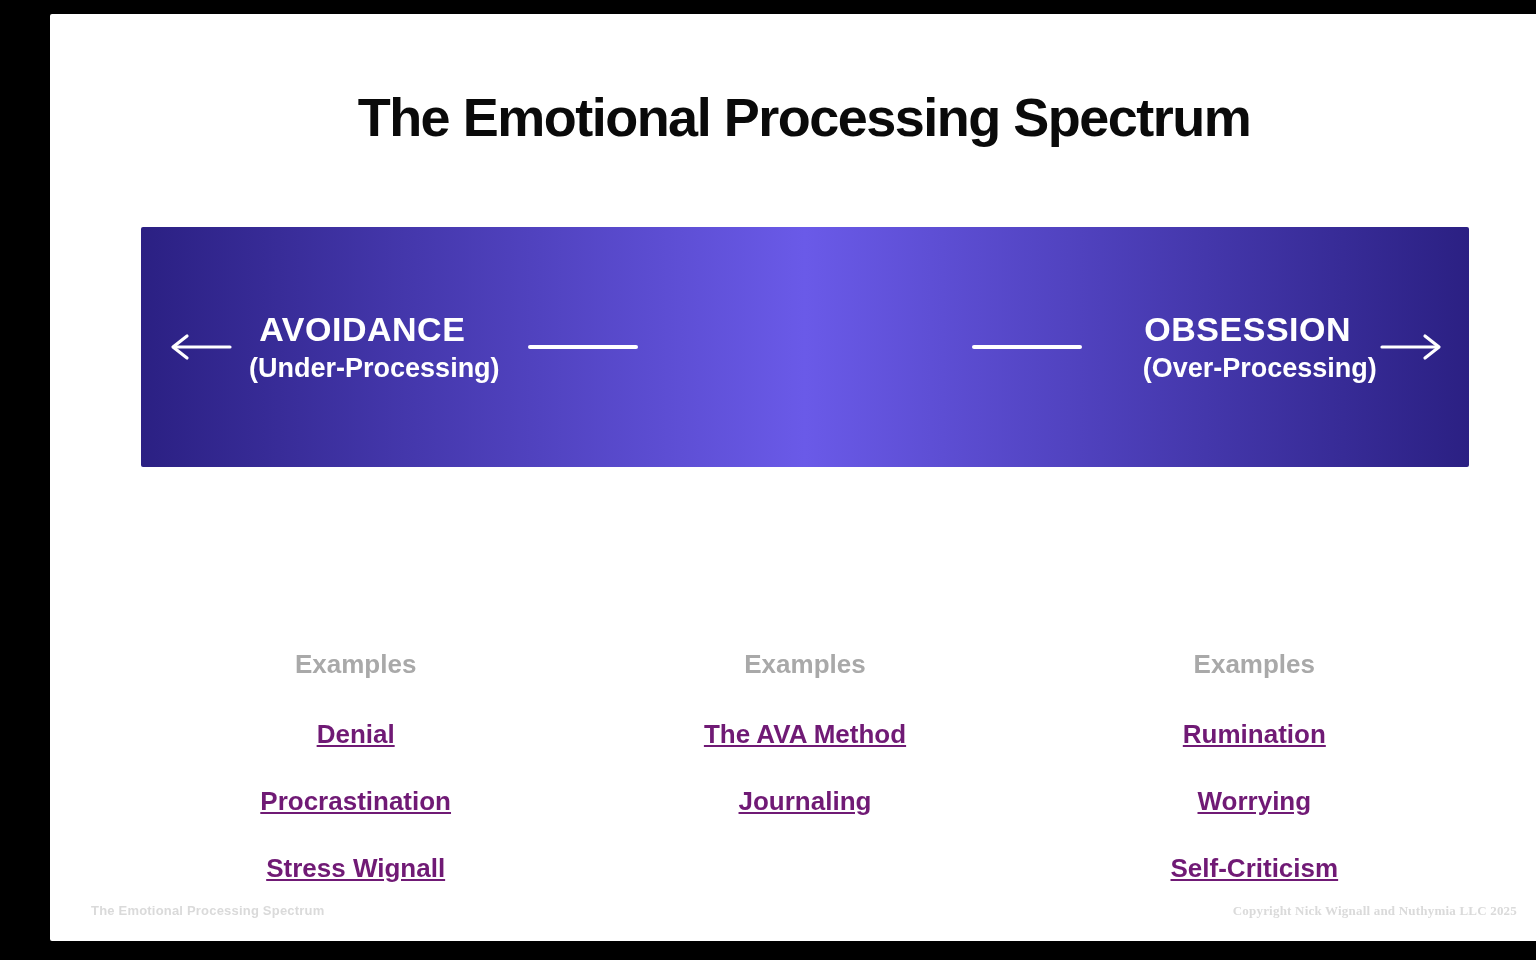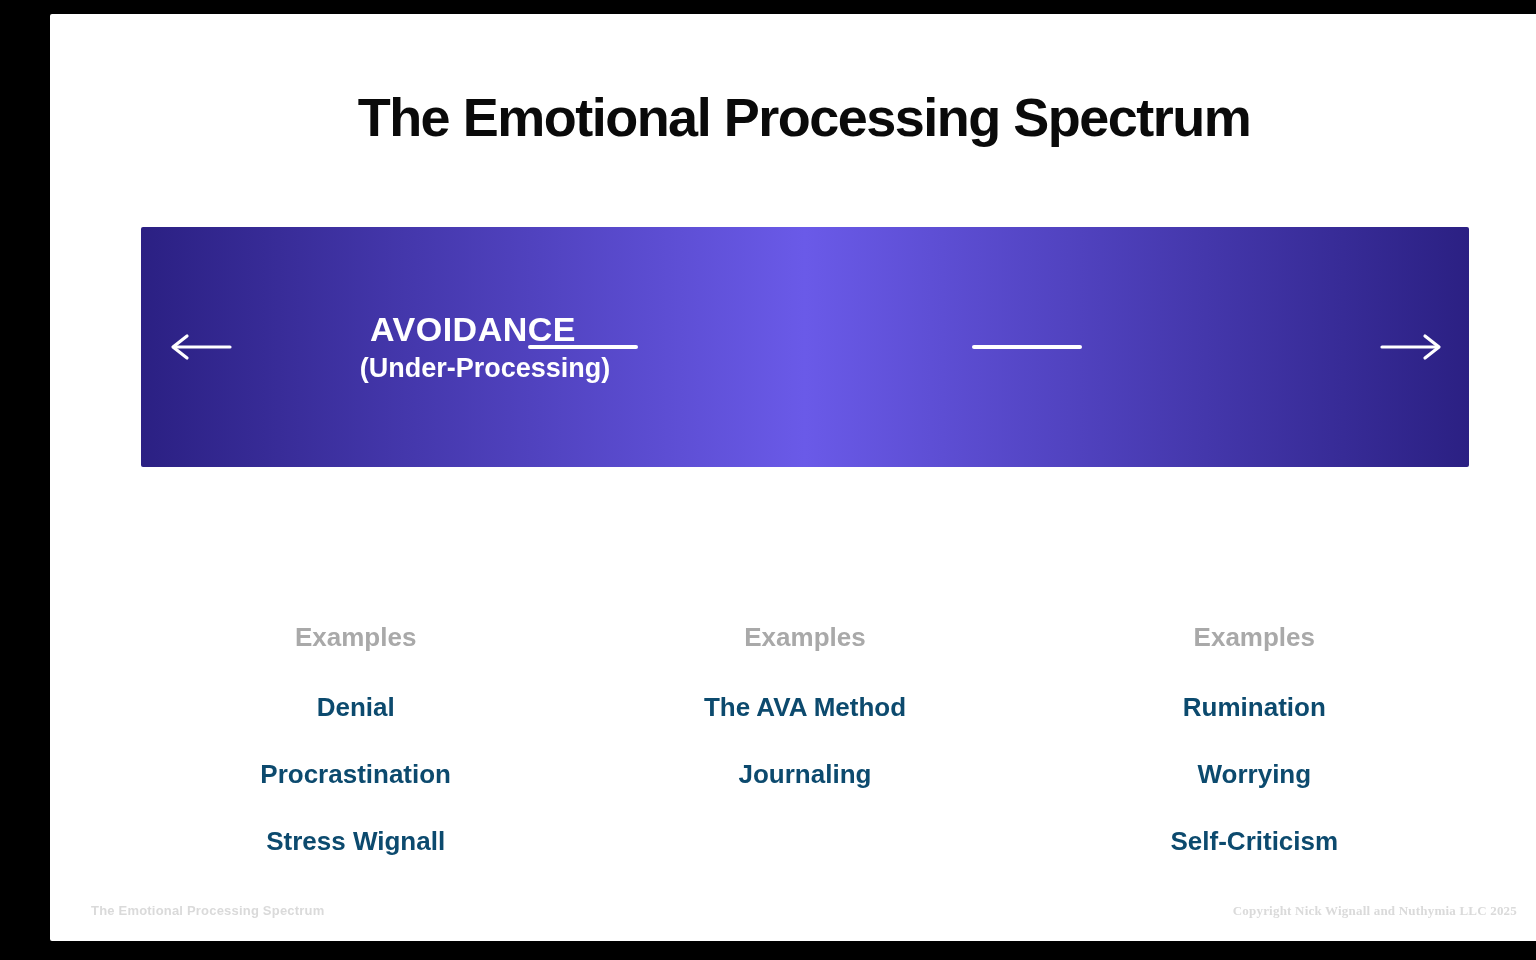--- a/index.html
+++ b/index.html
@@ -69,39 +69,40 @@
   .arrow {
     position: absolute;
     top: 50%;
     transform: translateY(-50%);
     width: 62px; height: 30px;
   }
   .arrow-left  { left: 29px; }
   .arrow-right { right: 27px; }
   .examples {
     position: absolute;
-    left: 91px; top: 610px;
+    left: 91px; top: 637px;
     width: 1328px;
     display: flex;
     gap: 20px;
   }
   .ex-col { flex: 1; text-align: center; }
   .ex-head {
     font-size: 26px;
     font-weight: bold;
     color: #a9a9a9;
     line-height: 1;
     margin-bottom: 44px;
   }
   .ex-item {
     font-size: 26px;
     font-weight: bold;
-    color: #0c4a6e;
+    color: #701a75;
     line-height: 1;
     margin-bottom: 41px;
+    text-decoration: underline;
   }
   .footer-text {
     position: absolute;
     top: 890px;
     font-size: 13px;
     font-weight: bold;
     color: #dadada;
     line-height: 1;
     letter-spacing: 0.2px;
   }
@@ -123,20 +124,24 @@
     </svg>
 
     <div class="band-section">
       <div class="name">AVOIDANCE</div>
       <div class="subtitle">(Under-Processing)</div>
     </div>
 
     <div class="band-section">
     </div>
 
+    <div class="band-section">
+      <div class="name">OBSESSION</div>
+      <div class="subtitle">(Over-Processing)</div>
+    </div>
 
     <div class="dash dash-1"></div>
     <div class="dash dash-2"></div>
 
     <svg class="arrow arrow-right" viewBox="0 0 62 30">
       <line x1="2" y1="15" x2="58" y2="15" stroke="#ffffff" stroke-width="3.2" stroke-linecap="round"></line>
       <polyline points="45,4 59,15 45,26" fill="none" stroke="#ffffff" stroke-width="3.2" stroke-linecap="round" stroke-linejoin="round"></polyline>
     </svg>
 
   </div>

